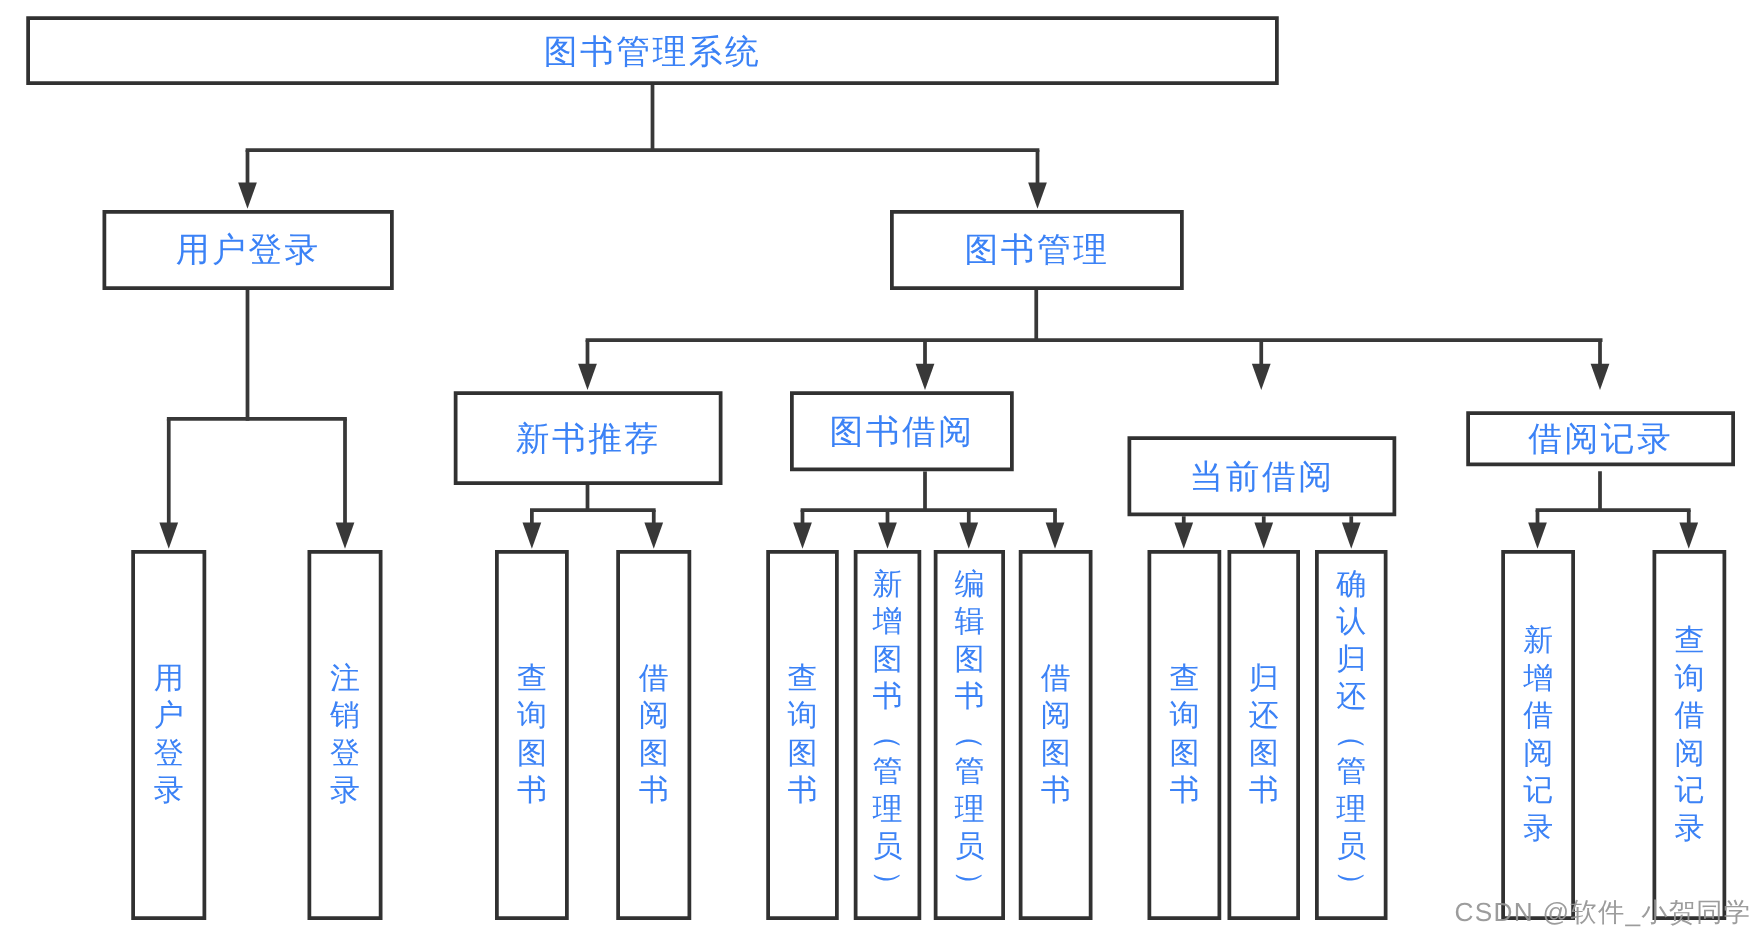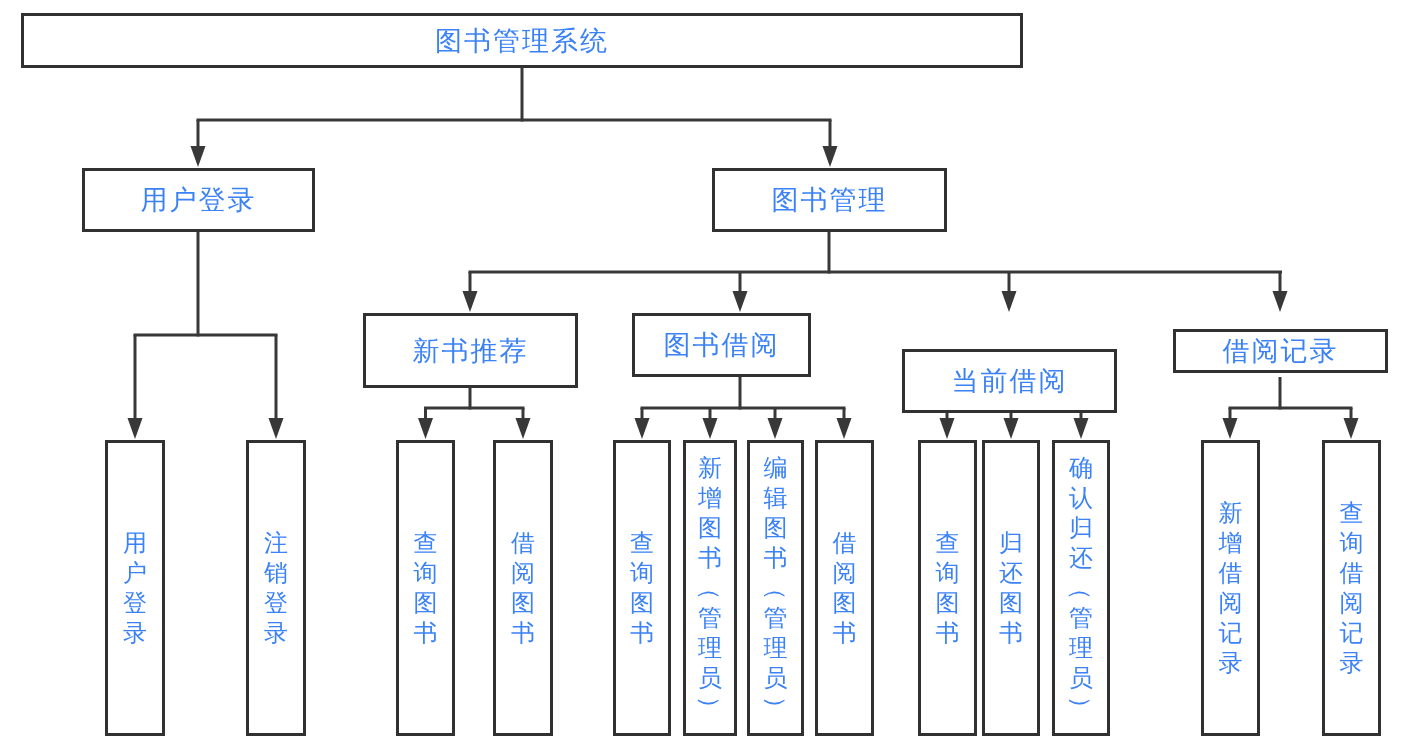--- a/index.html
+++ b/index.html
@@ -251,14 +251,15 @@
     <span class="vlabel">
         <span class="vchar">查</span>
         <span class="vchar">询</span>
         <span class="vchar">借</span>
         <span class="vchar">阅</span>
         <span class="vchar">记</span>
         <span class="vchar">录</span>
       </span>
   </div>
 
+  <div class="watermark">CSDN @软件_小贺同学</div>
 
 </div>
 
 </body></html>

